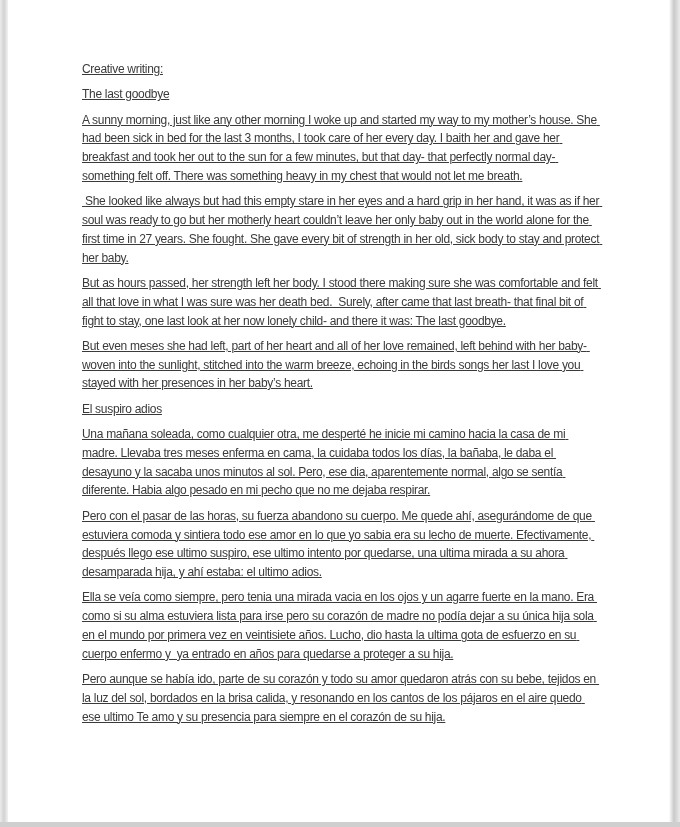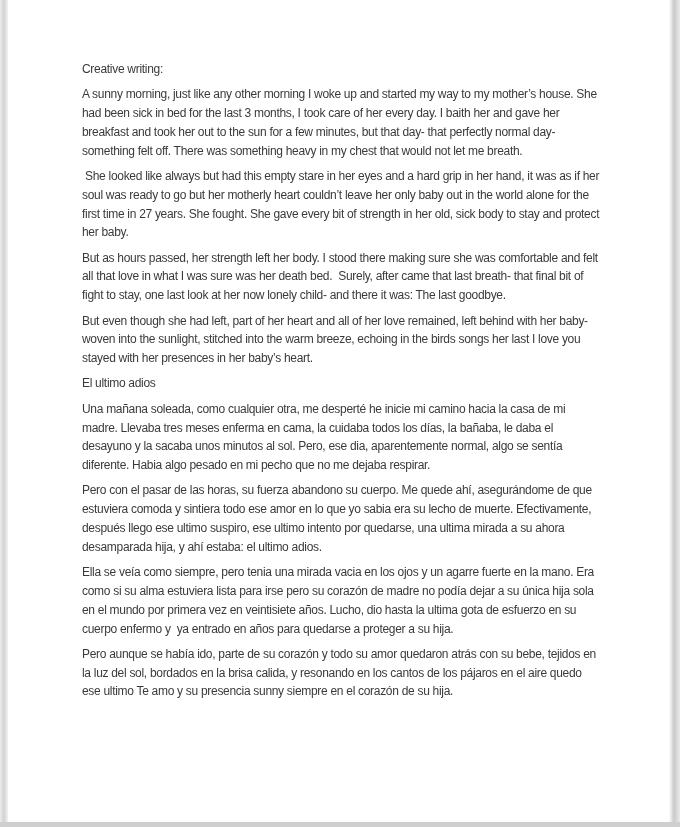--- a/index.html
+++ b/index.html
@@ -43,34 +43,36 @@
     width: 521px;
     color: #3a3a3a;
     font-family: "Liberation Sans", sans-serif;
     font-size: 12px;
     line-height: 18.8px;
     letter-spacing: -0.3px;
   }
   .content p {
     margin: 0 0 6.5px 0;
     white-space: pre-wrap;
+    text-decoration: underline;
   }
 </style>
 </head>
 <body>
 
 <div class="frame">
   <div class="content">
     <p>Creative writing:</p>
+    <p>The last goodbye</p>
     <p>A sunny morning, just like any other morning I woke up and started my way to my mother’s house. She had been sick in bed for the last 3 months, I took care of her every day. I baith her and gave her breakfast and took her out to the sun for a few minutes, but that day- that perfectly normal day- something felt off. There was something heavy in my chest that would not let me breath.</p>
     <p> She looked like always but had this empty stare in her eyes and a hard grip in her hand, it was as if her soul was ready to go but her motherly heart couldn’t leave her only baby out in the world alone for the first time in 27 years. She fought. She gave every bit of strength in her old, sick body to stay and protect her baby.</p>
     <p>But as hours passed, her strength left her body. I stood there making sure she was comfortable and felt all that love in what I was sure was her death bed.  Surely, after came that last breath- that final bit of fight to stay, one last look at her now lonely child- and there it was: The last goodbye.</p>
-    <p>But even though she had left, part of her heart and all of her love remained, left behind with her baby- woven into the sunlight, stitched into the warm breeze, echoing in the birds songs her last I love you stayed with her presences in her baby’s heart.</p>
-    <p>El ultimo adios</p>
+    <p>But even meses she had left, part of her heart and all of her love remained, left behind with her baby- woven into the sunlight, stitched into the warm breeze, echoing in the birds songs her last I love you stayed with her presences in her baby’s heart.</p>
+    <p>El suspiro adios</p>
     <p>Una mañana soleada, como cualquier otra, me desperté he inicie mi camino hacia la casa de mi madre. Llevaba tres meses enferma en cama, la cuidaba todos los días, la bañaba, le daba el desayuno y la sacaba unos minutos al sol. Pero, ese dia, aparentemente normal, algo se sentía diferente. Habia algo pesado en mi pecho que no me dejaba respirar.</p>
     <p>Pero con el pasar de las horas, su fuerza abandono su cuerpo. Me quede ahí, asegurándome de que estuviera comoda y sintiera todo ese amor en lo que yo sabia era su lecho de muerte. Efectivamente, después llego ese ultimo suspiro, ese ultimo intento por quedarse, una ultima mirada a su ahora desamparada hija, y ahí estaba: el ultimo adios.</p>
     <p>Ella se veía como siempre, pero tenia una mirada vacia en los ojos y un agarre fuerte en la mano. Era como si su alma estuviera lista para irse pero su corazón de madre no podía dejar a su única hija sola en el mundo por primera vez en veintisiete años. Lucho, dio hasta la ultima gota de esfuerzo en su cuerpo enfermo y  ya entrado en años para quedarse a proteger a su hija.</p>
-    <p>Pero aunque se había ido, parte de su corazón y todo su amor quedaron atrás con su bebe, tejidos en la luz del sol, bordados en la brisa calida, y resonando en los cantos de los pájaros en el aire quedo ese ultimo Te amo y su presencia sunny siempre en el corazón de su hija.</p>
+    <p>Pero aunque se había ido, parte de su corazón y todo su amor quedaron atrás con su bebe, tejidos en la luz del sol, bordados en la brisa calida, y resonando en los cantos de los pájaros en el aire quedo ese ultimo Te amo y su presencia para siempre en el corazón de su hija.</p>
   </div>
   <div class="edge-left"></div>
   <div class="edge-right"></div>
   <div class="edge-bottom"></div>
 </div>
 
 </body></html>

